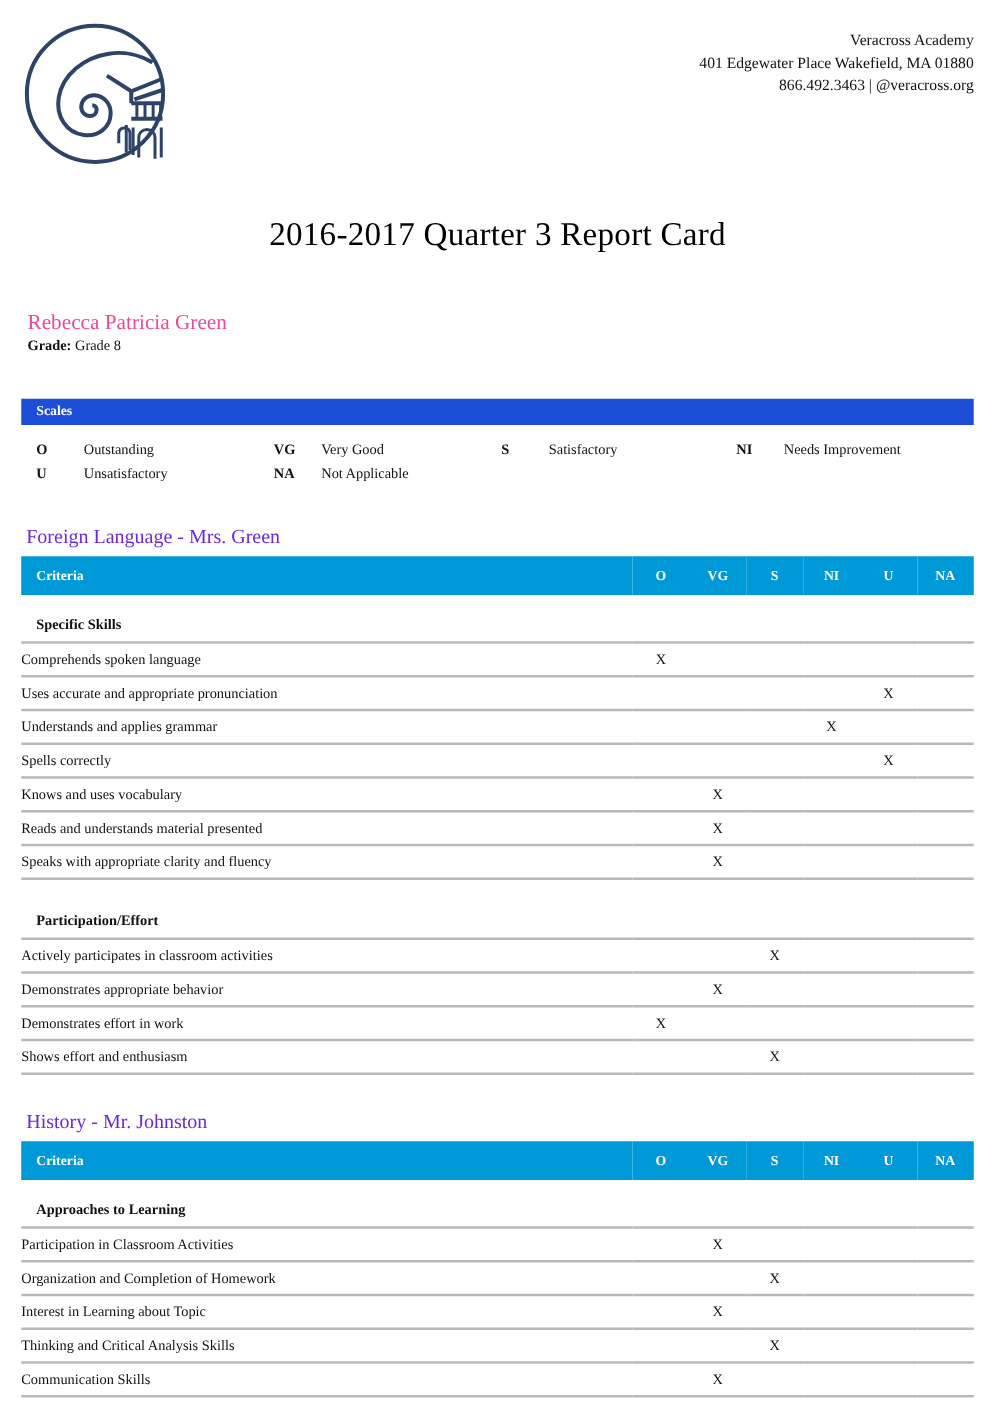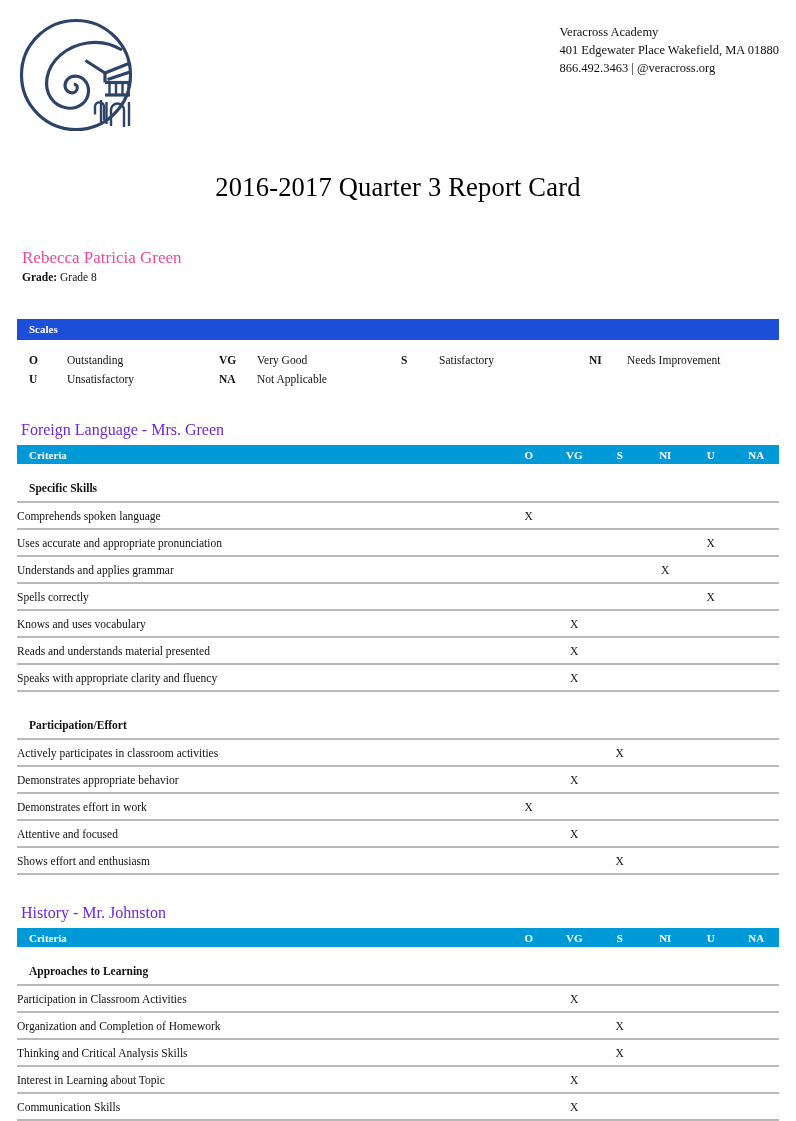--- a/index.html
+++ b/index.html
@@ -29,21 +29,21 @@
     height: 134px;
   }
   .logo-wrap {
     width: 118px;
     height: 118px;
     flex: 0 0 118px;
     padding-top: 2px;
   }
   .logo-wrap svg { display: block; }
   .school-info {
-    text-align: left;
+    text-align: right;
     font-size: 12.5px;
     line-height: 18px;
     padding-top: 9px;
     color: #111;
   }
   .school-info div { white-space: nowrap; }
 
   
   .report-title {
     text-align: center;
@@ -131,21 +131,21 @@
   table.criteria {
     width: 762px;
     border-collapse: collapse;
     table-layout: fixed;
   }
   table.criteria th {
     background: #0099d8;
     color: #fff;
     font-weight: bold;
     font-size: 11px;
-    height: 19px;
+    height: 31px;
     padding: 0;
     text-align: center;
   }
   table.criteria th.crit-head {
     text-align: left;
     padding-left: 12px;
   }
   col.c-crit { width: 489px; }
   col.c-mark { width: 45.5px; }
 
@@ -378,29 +378,20 @@
             <tr class="crit-row">
               <td class="crit-name">Demonstrates effort in work</td>
               <td class="mark">X</td>
               <td class="mark"></td>
               <td class="mark"></td>
               <td class="mark"></td>
               <td class="mark"></td>
               <td class="mark"></td>
             </tr>
             <tr class="crit-row">
-              <td class="crit-name">Attentive and focused</td>
-              <td class="mark"></td>
-              <td class="mark">X</td>
-              <td class="mark"></td>
-              <td class="mark"></td>
-              <td class="mark"></td>
-              <td class="mark"></td>
-            </tr>
-            <tr class="crit-row">
               <td class="crit-name">Shows effort and enthusiasm</td>
               <td class="mark"></td>
               <td class="mark"></td>
               <td class="mark">X</td>
               <td class="mark"></td>
               <td class="mark"></td>
               <td class="mark"></td>
             </tr>
           </tbody>
         </table>
@@ -444,33 +435,33 @@
             <tr class="crit-row">
               <td class="crit-name">Organization and Completion of Homework</td>
               <td class="mark"></td>
               <td class="mark"></td>
               <td class="mark">X</td>
               <td class="mark"></td>
               <td class="mark"></td>
               <td class="mark"></td>
             </tr>
             <tr class="crit-row">
+              <td class="crit-name">Interest in Learning about Topic</td>
+              <td class="mark"></td>
+              <td class="mark">X</td>
+              <td class="mark"></td>
+              <td class="mark"></td>
+              <td class="mark"></td>
+              <td class="mark"></td>
+            </tr>
+            <tr class="crit-row">
               <td class="crit-name">Thinking and Critical Analysis Skills</td>
               <td class="mark"></td>
               <td class="mark"></td>
               <td class="mark">X</td>
-              <td class="mark"></td>
-              <td class="mark"></td>
-              <td class="mark"></td>
-            </tr>
-            <tr class="crit-row">
-              <td class="crit-name">Interest in Learning about Topic</td>
-              <td class="mark"></td>
-              <td class="mark">X</td>
-              <td class="mark"></td>
               <td class="mark"></td>
               <td class="mark"></td>
               <td class="mark"></td>
             </tr>
             <tr class="crit-row">
               <td class="crit-name">Communication Skills</td>
               <td class="mark"></td>
               <td class="mark">X</td>
               <td class="mark"></td>
               <td class="mark"></td>

